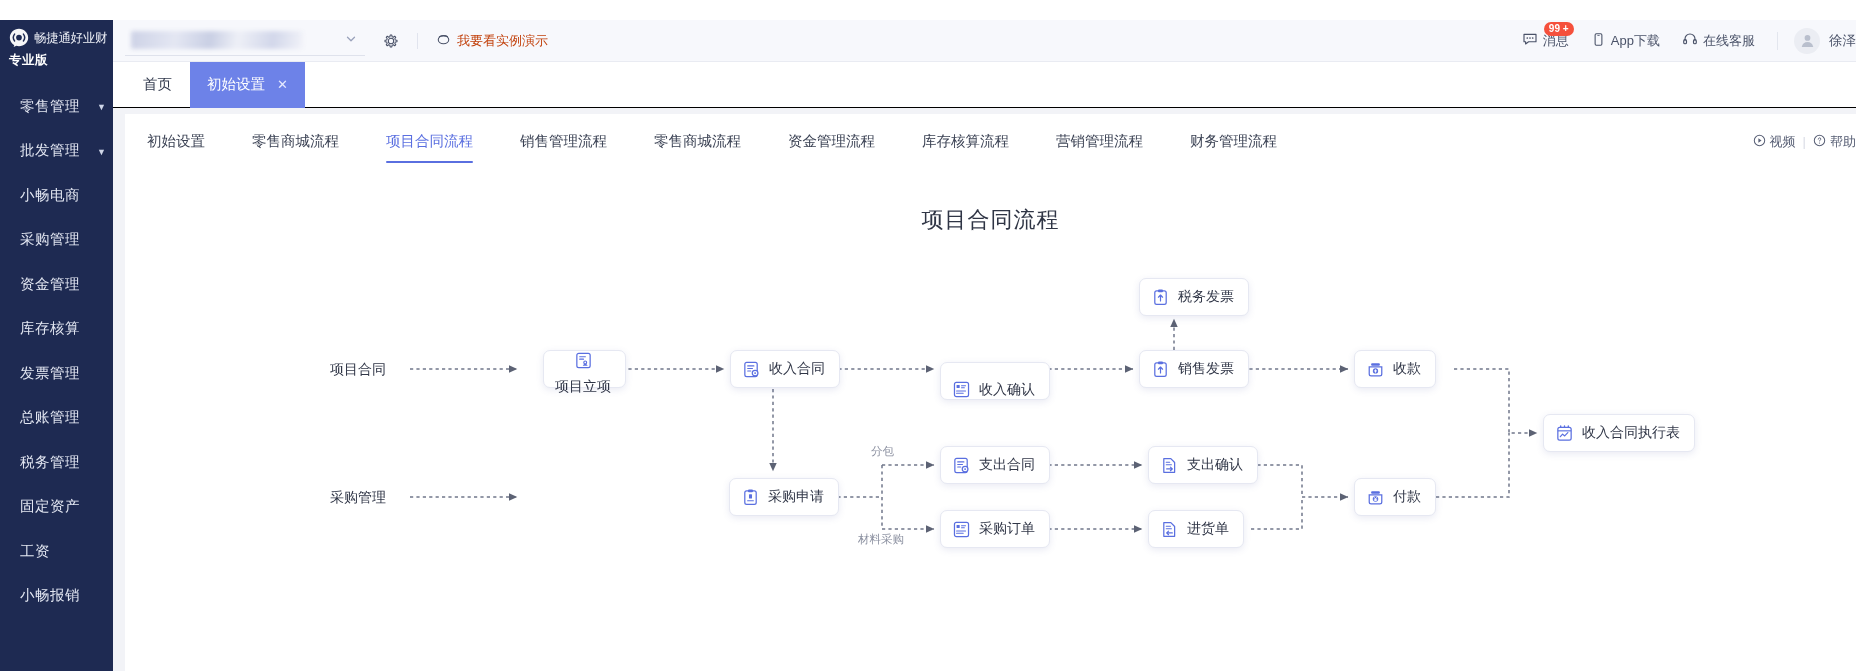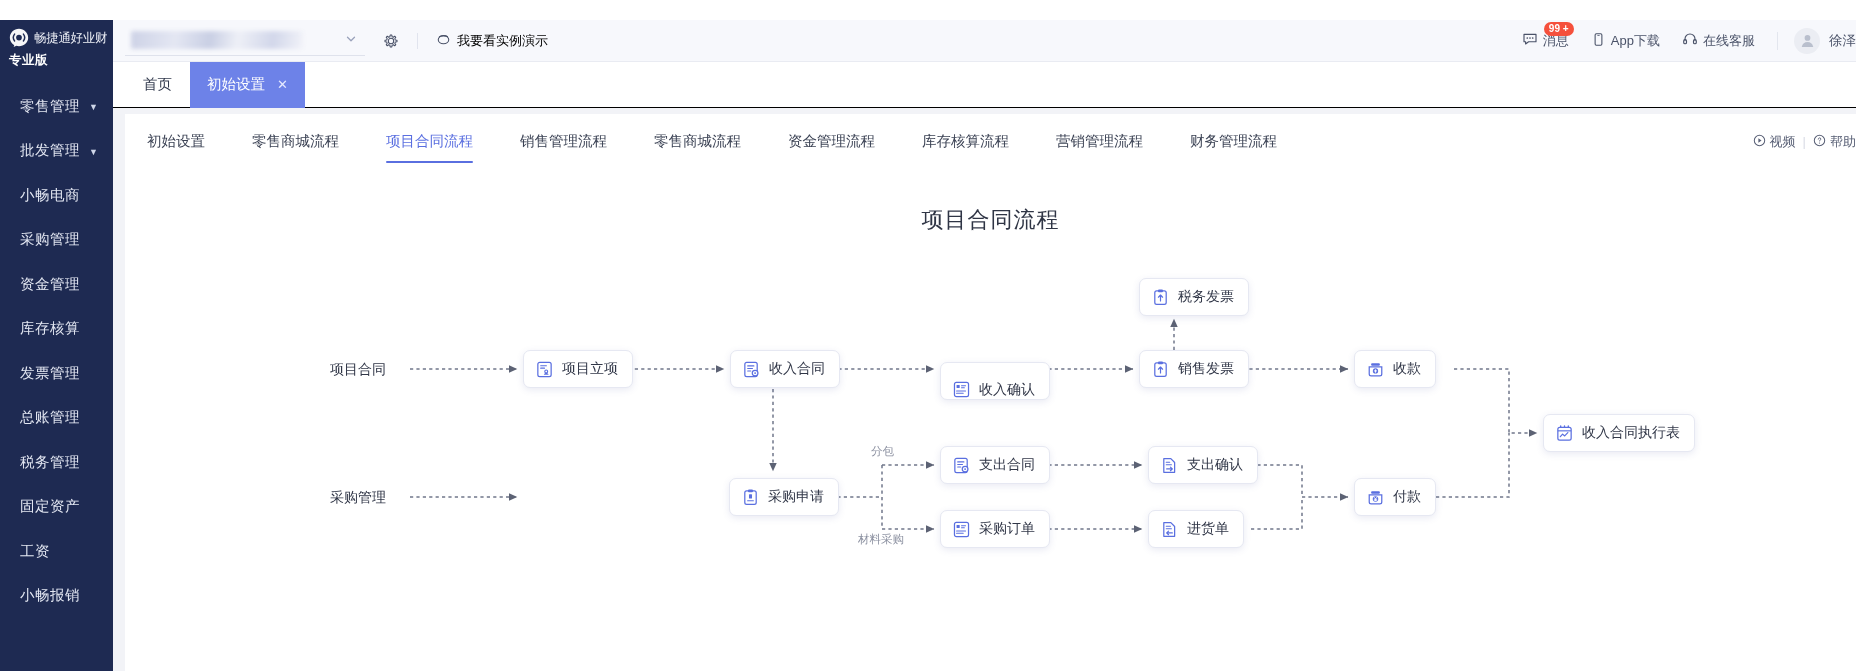--- a/index.html
+++ b/index.html
@@ -27,21 +27,21 @@
     white-space: nowrap; font-weight: 500;
   }
   .brand-sub {
     color:#fff; font-size: 12.5px; font-weight:600;
     margin-top: 3px; margin-left: 1px; letter-spacing: .5px;
   }
   .nav { margin-top: 6px; }
   .nav-item {
     height: 44.5px; display:flex; align-items:center;
     color:#e3e7f2; font-size: 14.5px; padding-left: 20px;
-    letter-spacing: .5px; cursor: pointer; position: relative;
+    letter-spacing: .5px; cursor: pointer; position: relative; gap: 8px;
   }
   .nav-caret {
     margin-left: 9px; font-size: 9px; color:#cfd6e8; transform: translateY(1px);
   }
 
   
   .header {
     position:absolute; left:113px; top:20px; right:0; height:42px;
     background:#f7f8fc; border-bottom: 1px solid #e9ebf2;
     display:flex; align-items:center;
@@ -54,21 +54,21 @@
   .blur-val {
     width: 172px; height: 18px; margin-left: 6px;
     background: linear-gradient(98deg,#cdd2e6 0%,#e4e7f3 26%,#c9cfe4 46%,#eef0f7 62%,#d2d7ea 82%,#f2f3f9 100%);
     filter: blur(2.2px); border-radius: 2px;
   }
   .sel-caret { position:absolute; right: 8px; color:#9aa2bb; font-size: 12px; }
   .gear-btn { margin-left: 18px; display:flex; align-items:center; cursor:pointer; }
   .hdr-divider { width:1px; height:16px; background:#e1e4ee; margin-left:18px; }
   .demo-link {
     margin-left: 18px; display:flex; align-items:center; gap:6px;
-    color:#000000; font-size: 13px; cursor:pointer; white-space:nowrap;
+    color:#c2410c; font-size: 13px; cursor:pointer; white-space:nowrap;
   }
   .hdr-right {
     margin-left:auto; display:flex; align-items:center; gap:0;
     padding-right: 0px; height:100%;
   }
   .hdr-act {
     display:flex; align-items:center; gap:5px; color:#4a5268;
     font-size: 13px; cursor:pointer; position:relative; margin-right: 22px;
     white-space:nowrap;
   }
@@ -397,21 +397,21 @@
           <path d="M1311 383 L1384 383 L1384 319"></path>
         </g>
       </svg>
 
       <div class="row-label" style="left:205px; top:247px;">项目合同</div>
       <div class="row-label" style="left:205px; top:375px;">采购管理</div>
 
       <div class="edge-label" style="left:746px; top:330px;">分包</div>
       <div class="edge-label" style="left:733px; top:418px;">材料采购</div>
 
-      <div class="node" style="left:398px; top:236px;">
+      <div class="node" style="left:418px; top:236px;flex-direction:column;">
         <span>
             <svg width="19" height="19" viewBox="0 0 20 20">
               <rect x="3" y="2.5" width="14" height="15" rx="2" fill="none" stroke="#5a6fe0" stroke-width="1.3"></rect>
               <path d="M6 6h6M6 8.6h4" stroke="#5a6fe0" stroke-width="1.2" stroke-linecap="round"></path>
               <circle cx="11.8" cy="12" r="1.5" fill="none" stroke="#5a6fe0" stroke-width="1.2"></circle>
               <path d="M9.3 15.6c.3-1.3 1.3-2 2.5-2s2.2.7 2.5 2z" fill="#5a6fe0"></path>
             </svg>
           </span>
         <span class="node-label">项目立项</span>
       </div>

